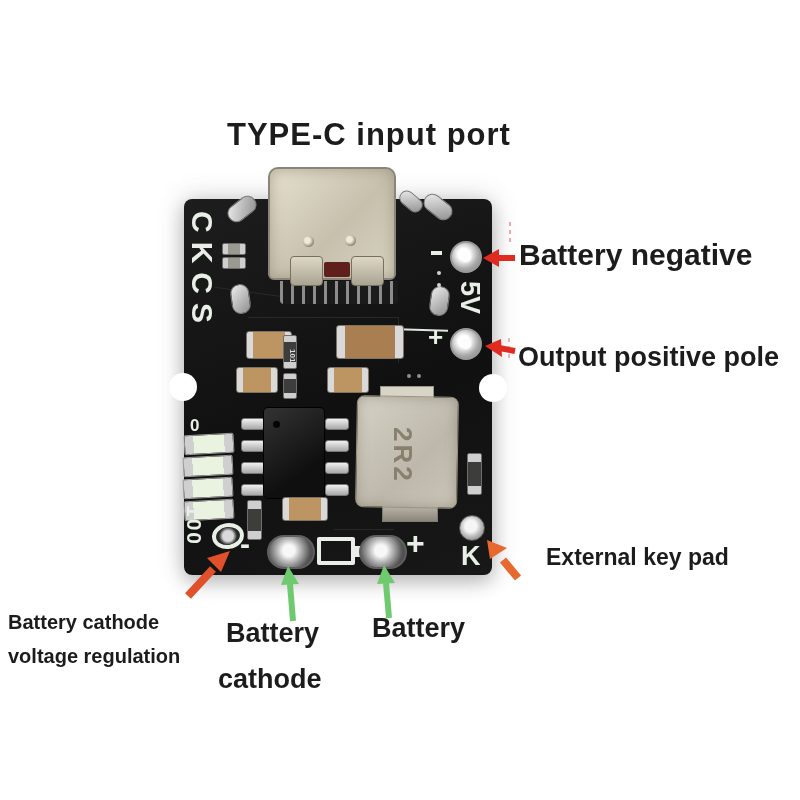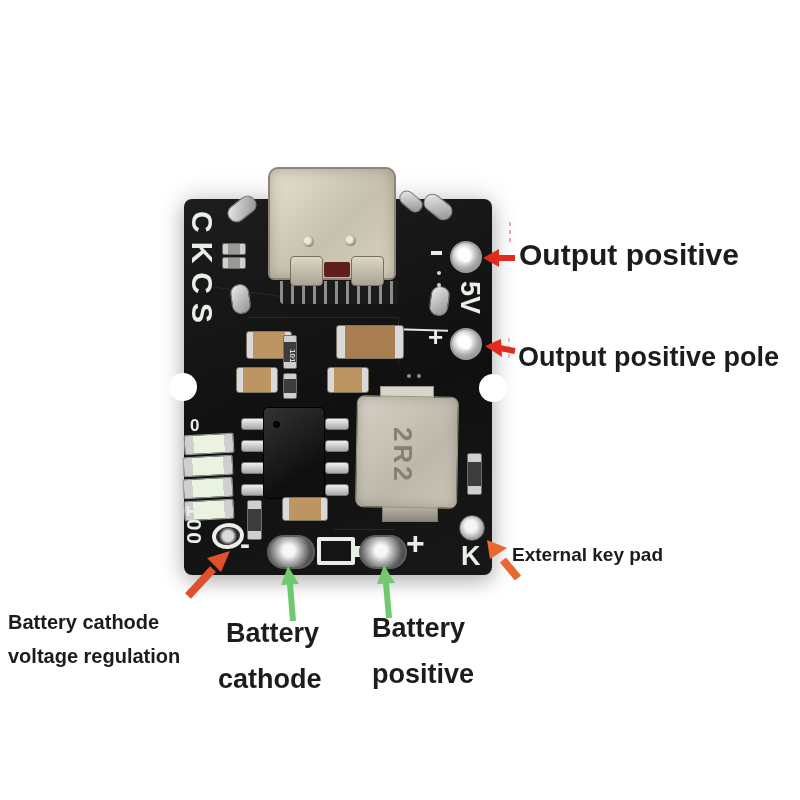--- a/index.html
+++ b/index.html
@@ -40,20 +40,21 @@
   .roundpad{position:absolute;width:26px;height:26px;border-radius:50%;
           background:radial-gradient(circle at 45% 42%,#f5f5f5 0 30%,#b5b5b5 58%,#6a6a6a 100%);
           border:1px solid #555;box-sizing:border-box;}
   svg.overlay{position:absolute;left:0;top:0;pointer-events:none;}
 </style>
 </head>
 <body>
 
 <div class="canvas">
 
+  <div class="lbl" style="left:227px;top:117px;font-size:31px;letter-spacing:1px;">TYPE-C input port</div>
 
   <div class="board">
 
     <div class="trace" style="left:64px;top:118px;width:150px;height:1px;"></div>
     <div class="trace" style="left:214px;top:118px;width:1px;height:46px;"></div>
     <div class="trace" style="left:30px;top:96px;width:120px;height:1px;transform:rotate(8deg);"></div>
     <div class="trace" style="left:150px;top:330px;width:60px;height:1px;"></div>
 
     <div class="notch" style="left:-15px;top:174px;"></div>
     <div class="notch" style="left:295px;top:175px;"></div>
@@ -140,29 +141,28 @@
     <div class="silk" style="left:56px;top:330px;font-size:30px;">-</div>
     <div class="smdpad" style="left:83px;top:336px;width:48px;height:34px;"></div>
     <div class="abs" style="left:133px;top:338px;width:38px;height:28px;border:4px solid #e7efe7;border-radius:2px;box-sizing:border-box;"></div>
     <div class="abs" style="left:171px;top:347px;width:6px;height:11px;background:#e7efe7;"></div>
     <div class="smdpad" style="left:175px;top:336px;width:48px;height:34px;"></div>
     <div class="silk" style="left:222px;top:328px;font-size:32px;">+</div>
     <div class="roundpad" style="left:275px;top:316px;"></div>
     <div class="silk" style="left:277px;top:344px;font-size:27px;">K</div>
   </div>
 
-  <div class="lbl" style="left:519px;top:238px;font-size:30px;">Output positive</div>
+  <div class="lbl" style="left:519px;top:238px;font-size:30px;">Battery negative</div>
   <div class="lbl" style="left:518px;top:342px;font-size:27px;">Output positive pole</div>
-  <div class="lbl" style="left:512px;top:544px;font-size:19px;">External key pad</div>
+  <div class="lbl" style="left:546px;top:544px;font-size:23px;">External key pad</div>
   <div class="lbl" style="left:8px;top:611px;font-size:20px;">Battery cathode</div>
   <div class="lbl" style="left:8px;top:645px;font-size:20px;">voltage regulation</div>
   <div class="lbl" style="left:226px;top:618px;font-size:27px;">Battery</div>
   <div class="lbl" style="left:218px;top:664px;font-size:27px;">cathode</div>
   <div class="lbl" style="left:372px;top:613px;font-size:27px;">Battery</div>
-  <div class="lbl" style="left:372px;top:659px;font-size:27px;">positive</div>
 
   <svg class="overlay" width="800" height="800" viewBox="0 0 800 800">
 
     <line x1="510" y1="222" x2="510" y2="244" stroke="rgba(225,100,100,.55)" stroke-width="2" stroke-dasharray="4 4"></line>
     <line x1="509" y1="338" x2="509" y2="362" stroke="rgba(225,100,100,.45)" stroke-width="2" stroke-dasharray="4 4"></line>
 
     <line x1="515" y1="258" x2="496" y2="258" stroke-width="6" stroke="#e02c20"></line>
     <polygon points="483,258 499,249 499,267" fill="#e02c20"></polygon>
 
     <line x1="515" y1="351" x2="499" y2="348" stroke-width="6" stroke="#e02c20"></line>

